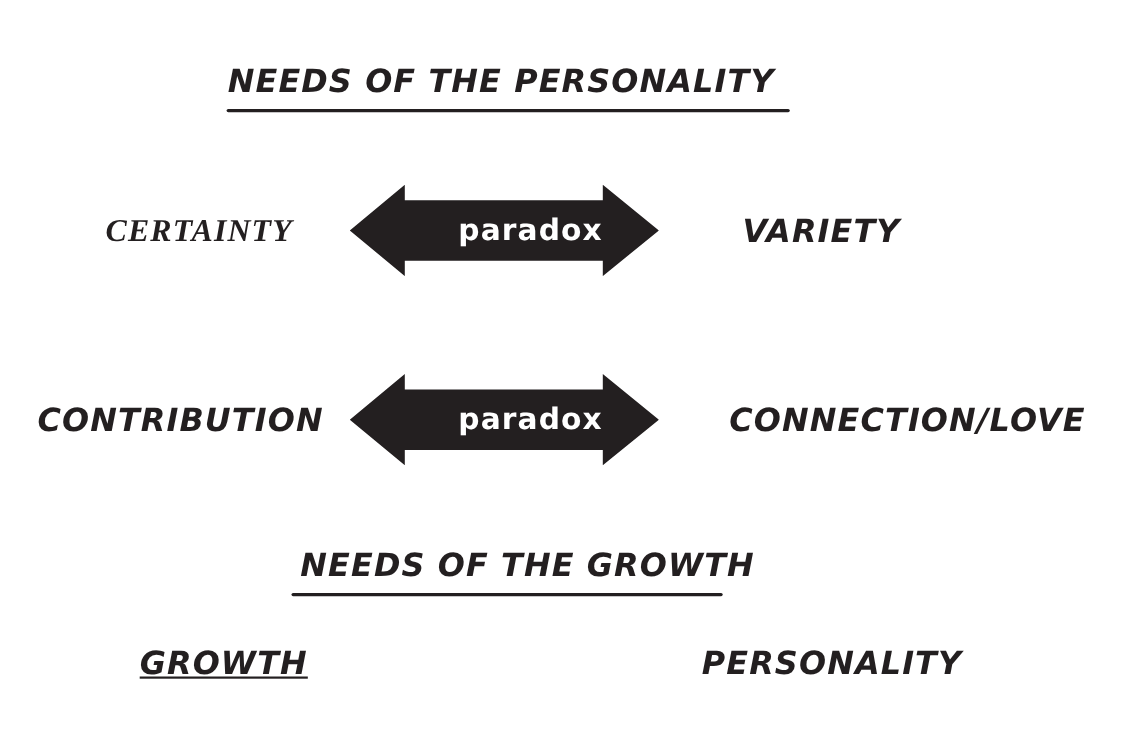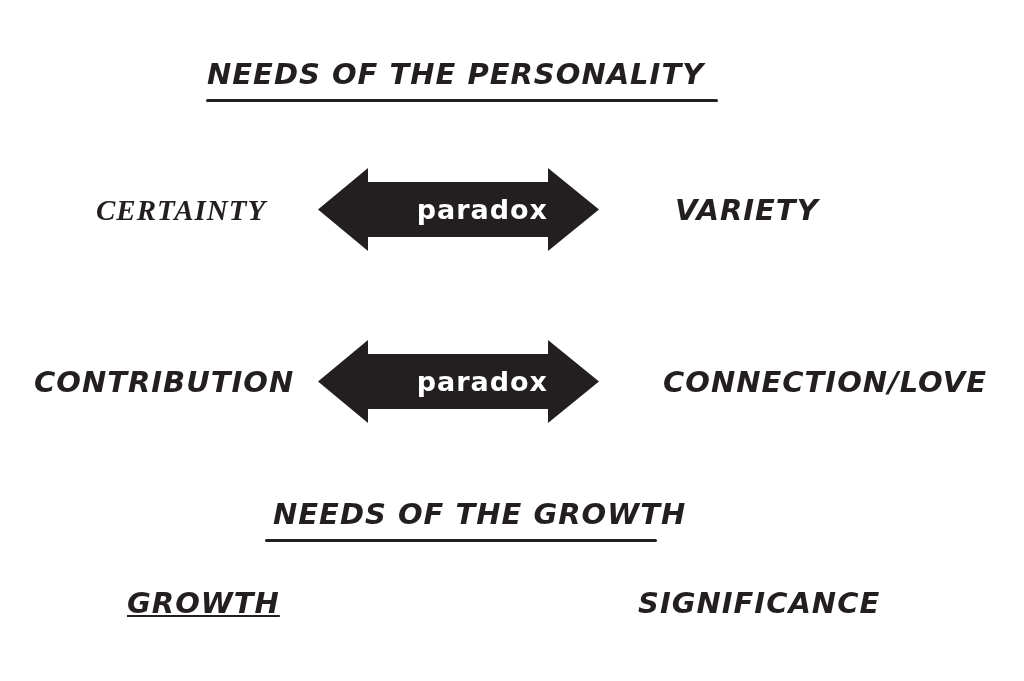--- a/index.html
+++ b/index.html
@@ -32,13 +32,13 @@
 <svg class="arrow" style="left:318px; top:340px;" width="281" height="83" viewBox="0 0 281 83">
   <polygon points="0,41.5 50,0 50,14 230,14 230,0 281,41.5 230,83 230,69 50,69 50,83" fill="#231f20"></polygon>
 </svg>
 <div class="arrow-text" style="left:368px; top:368px; width:180px;">paradox</div>
 <div class="txt label" style="left:639px; top:368px;margin-left:24px;">CONNECTION/LOVE</div>
 
 <div class="txt heading" style="left:273px; top:500px;">NEEDS OF THE GROWTH</div>
 <div class="underline" style="left:265px; top:539px; width:392px;"></div>
 
 <div class="txt label" style="left:127px; top:589px;text-decoration:underline;">GROWTH</div>
-<div class="txt label" style="left:638px; top:589px;">SIGNIFICANCE</div>
+<div class="txt label" style="left:638px; top:589px;">PERSONALITY</div>
 
 </body></html>

